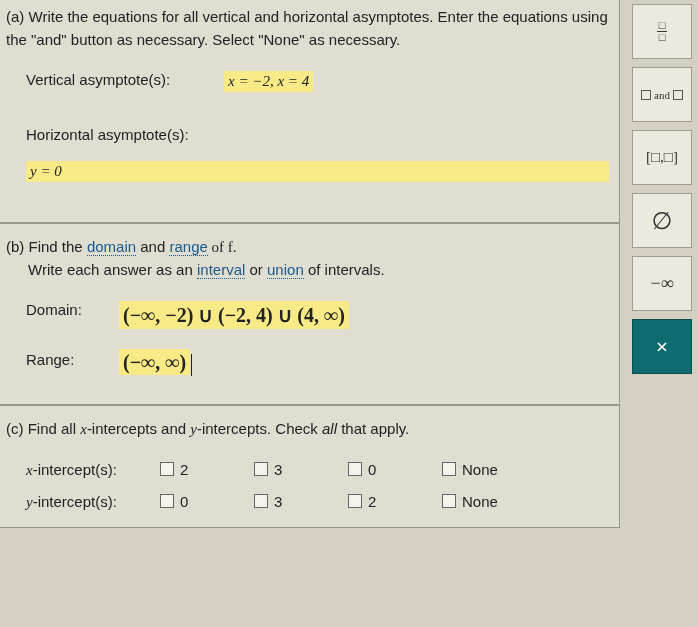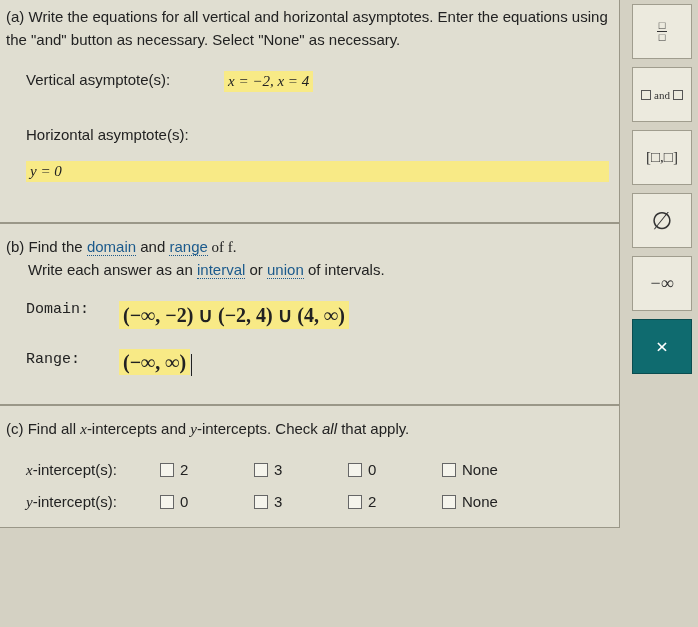--- a/index.html
+++ b/index.html
@@ -29,28 +29,28 @@
     border-bottom: 1px solid #9a9788;
     padding: 12px 10px 14px 6px;
     background: #e0ded1;
   }
   .section-a { border-top: none; padding-top: 6px; padding-bottom: 30px; }
   .section-b { padding-bottom: 18px; }
   .section-c { border-bottom: 1px solid #9a9788; padding-bottom: 16px; }
   .prompt { margin-bottom: 20px; line-height: 1.5; }
   .row { margin-top: 10px; margin-bottom: 10px; display: flex; gap: 18px; }
   .row-label { min-width: 180px; }
-  .row-label-short { min-width: 75px; font-family: Liberation Mono, monospace; }
+  .row-label-short { min-width: 75px; }
   .highlight { background: #f8ea86; padding: 2px 4px; }
   .linklike { color: #1b5a8c; border-bottom: 1px dotted #1b5a8c; }
   .italic { font-family: Georgia, serif; }
   .math { font-family: Georgia, 'Times New Roman', serif; font-style: italic; }
   .math-big { font-size: 20px; font-family: Georgia, serif; font-weight: bold; }
   .cursor { display:inline-block; width:1px; height:22px; background:#222; vertical-align:middle; margin-left:1px; }
-  .checkbox-row { display:flex; align-items:center; gap: 24px; margin-top:14px; padding-left: 20px;}
+  .checkbox-row { display:flex; align-items:flex-start; gap: 24px; margin-top:14px; padding-left: 20px;}
   .opt { display:flex; align-items:center; gap:6px; min-width:70px;}
   .cb { width:14px; height:14px; border:1px solid #666; background:#f5f4ec; display:inline-block; }
   .side-panel {
     position: absolute;
     right: 4px;
     top: 4px;
     width: 62px;
     display:flex;
     flex-direction:column;
     gap:8px;

